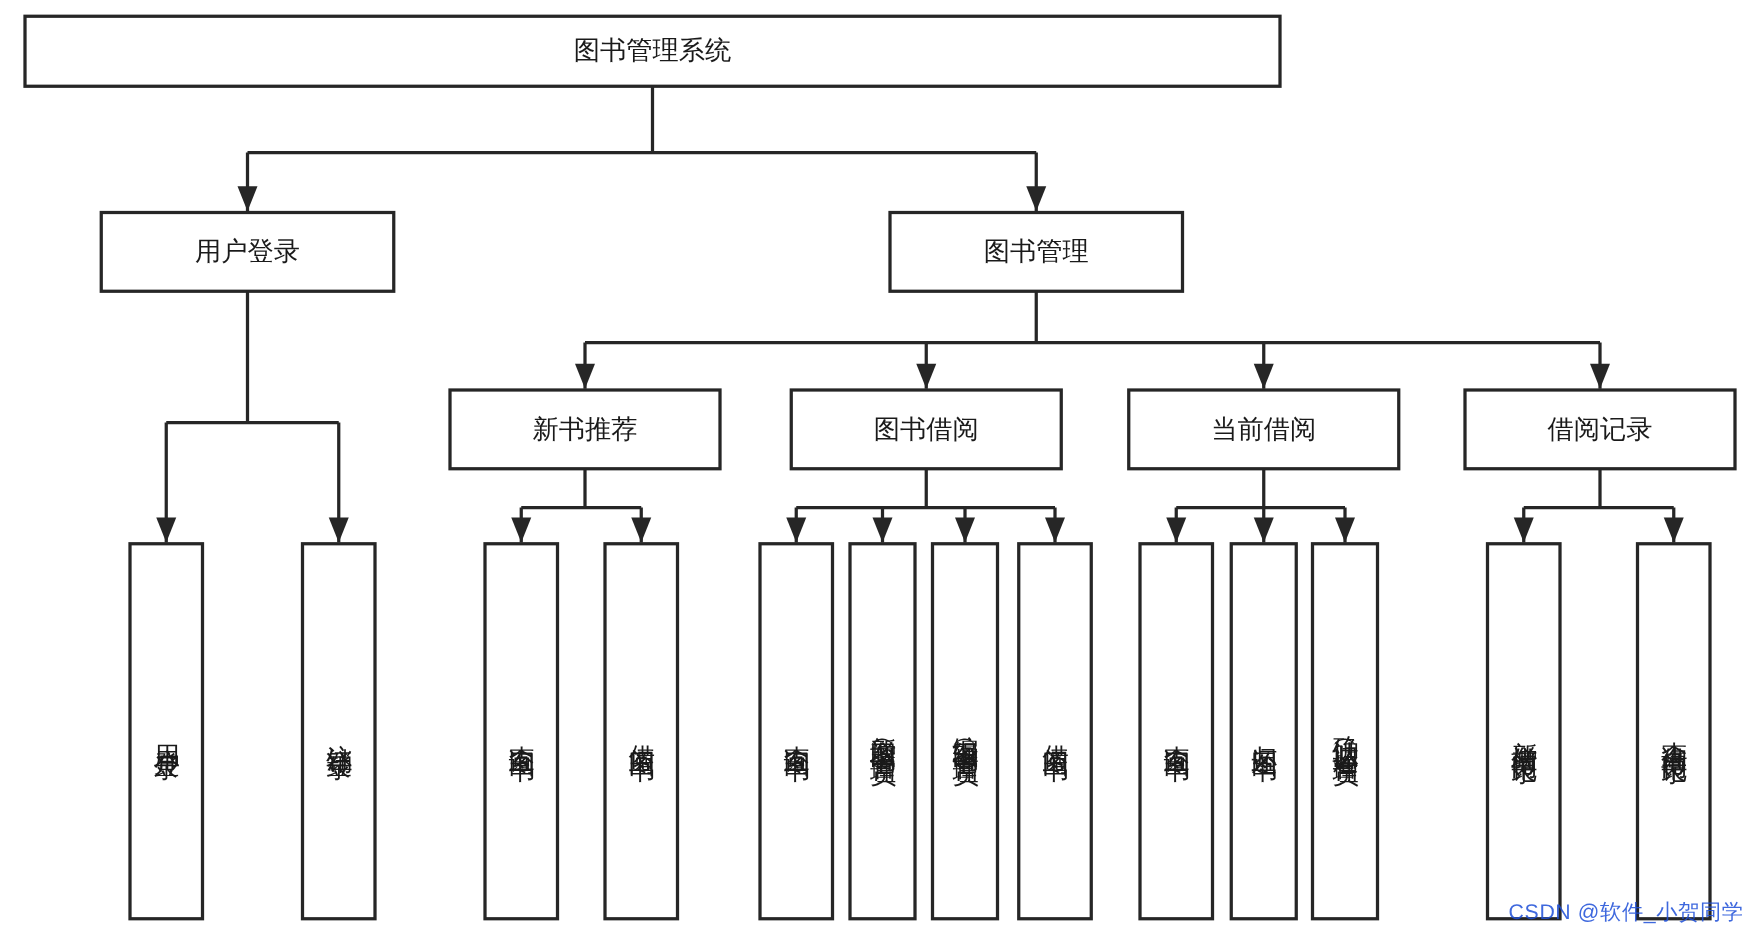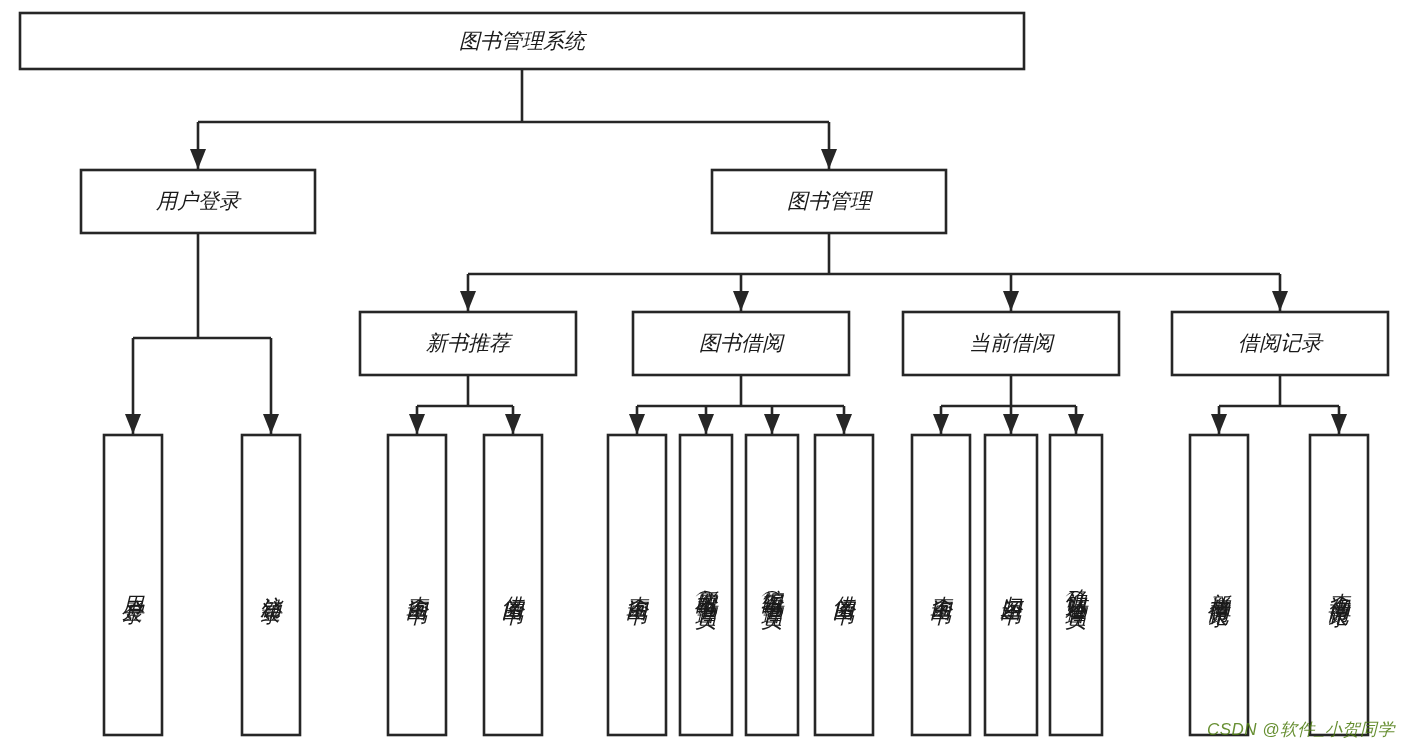--- a/index.html
+++ b/index.html
@@ -11,21 +11,20 @@
     width: 1405px;
     height: 747px;
     font-family: "Liberation Sans", "DejaVu Sans", sans-serif;
     overflow: hidden;
   }
   #diagram-root {
     position: relative;
     width: 1405px;
     height: 747px;
     background: #ffffff;
-    font-style: italic;
   }
   svg#flow {
     position: absolute;
     left: 0;
     top: 0;
     width: 1405px;
     height: 747px;
     display: block;
   }
   .node-rect {
@@ -66,21 +65,21 @@
     text-align: center;
     pointer-events: none;
     box-sizing: border-box;
   }
   .watermark {
     position: absolute;
     right: 10px;
     bottom: 6px;
     font-family: "Liberation Sans", "DejaVu Sans", sans-serif;
     font-size: 17px;
-    color: #4d7c0f;
+    color: #1d4ed8;
     opacity: 0.85;
     white-space: nowrap;
     letter-spacing: 0.5px;
   }
 </style>
 </head>
 <body>
 
 <div id="diagram-root">
   <svg id="flow" viewBox="0 0 1405 747" preserveAspectRatio="none" xmlns="http://www.w3.org/2000/svg">

